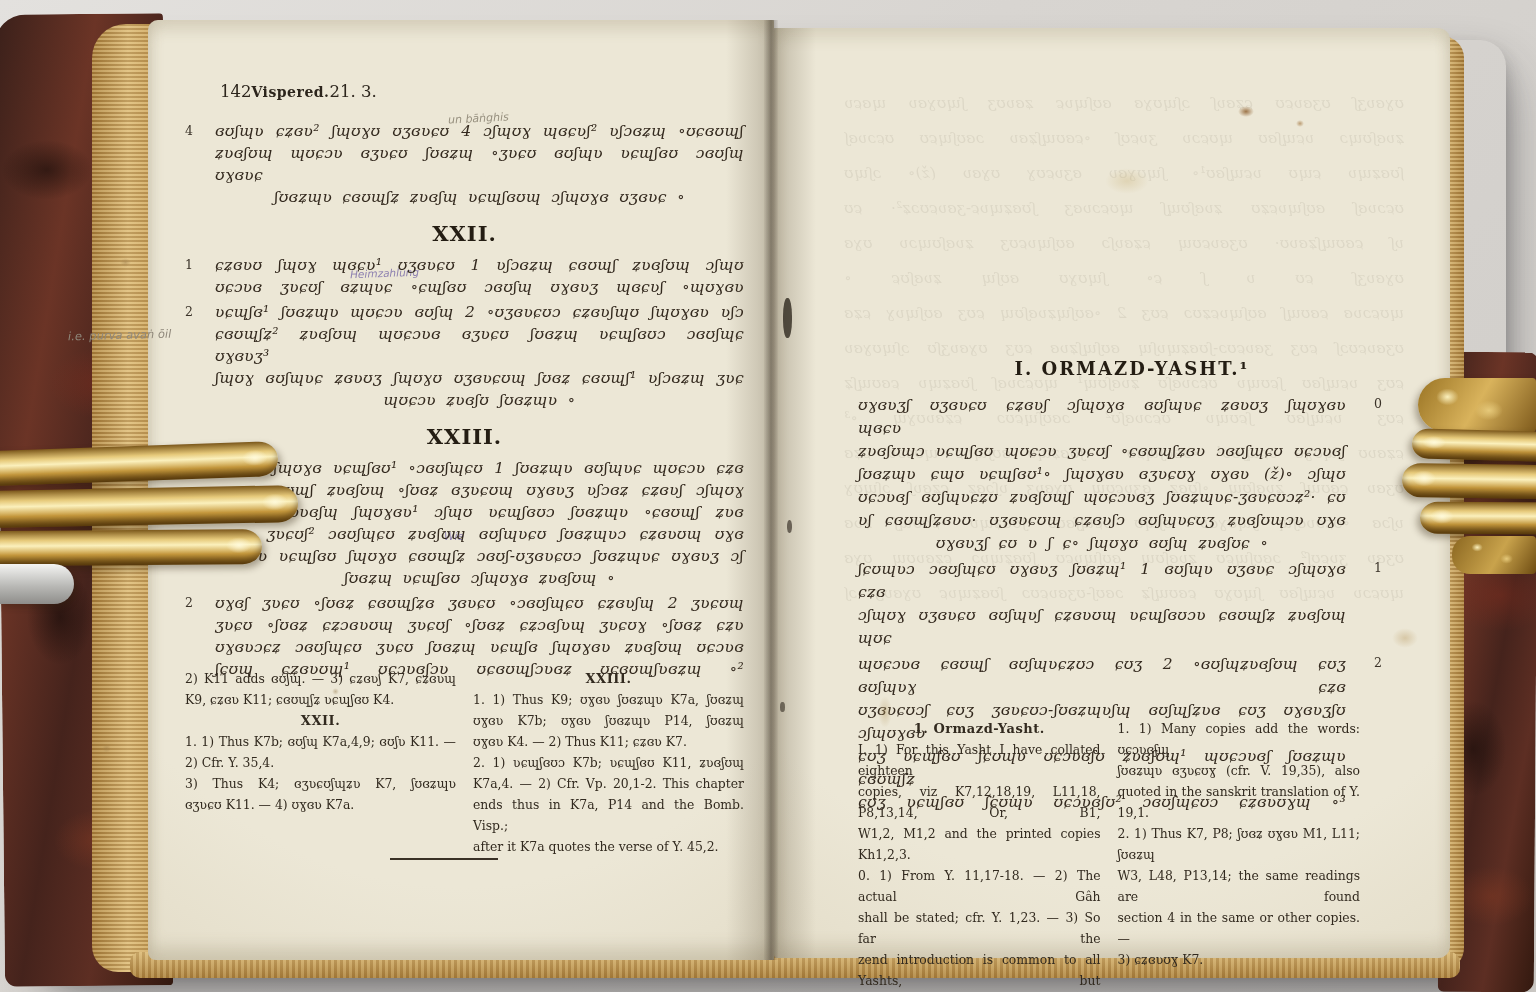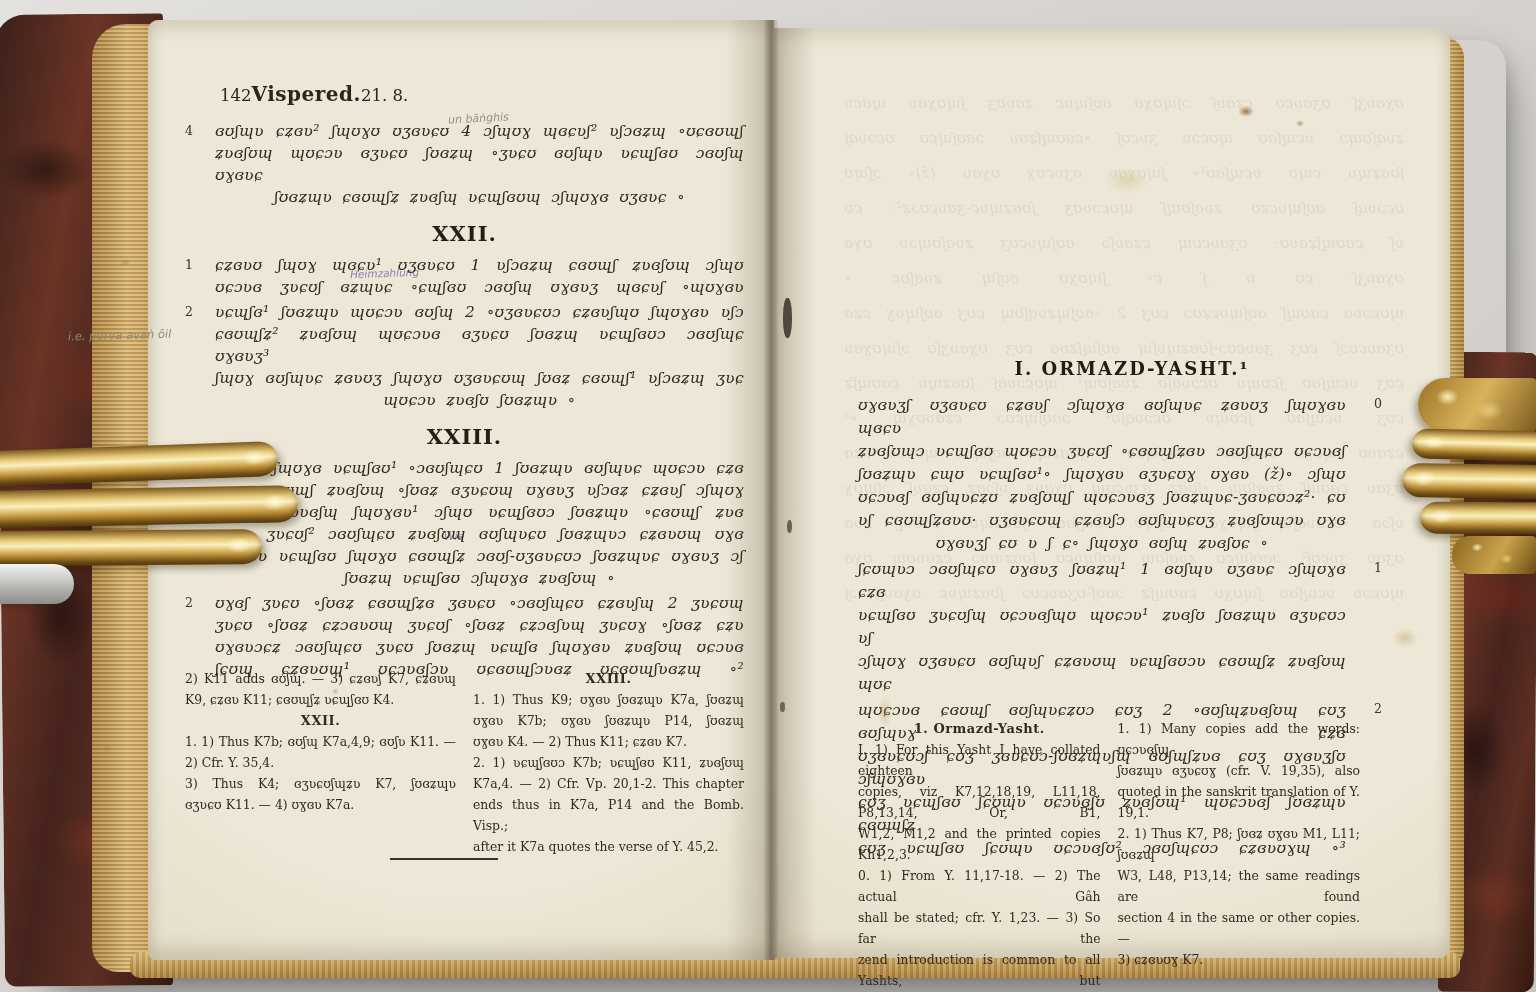--- a/index.html
+++ b/index.html
@@ -88,21 +88,21 @@
   .rb2{top:86px;width:142px;height:34px;transform:rotate(.8deg);}
   .rb3{top:124px;width:124px;height:32px;transform:rotate(.2deg);}
   .rtex{position:absolute;right:0;top:158px;width:84px;height:38px;border-radius:18px 4px 4px 18px;
     background:
       radial-gradient(8px 6px at 30% 30%,#fbf0bc,transparent 70%),
       radial-gradient(9px 7px at 65% 60%,#e6c97a,transparent 70%),
       linear-gradient(120deg,#8a6620,#c9a34c 55%,#6e4c12);}
   
   .lp-head{position:absolute;left:72px;right:60px;top:62px;display:flex;
     align-items:baseline;font-size:16.5px;color:#2c251c;}
-  .running{font-weight:bold;font-size:20px;letter-spacing:.5px;}
+  .running{font-weight:bold;font-size:14px;letter-spacing:.5px;}
   .body-col{position:absolute;left:37px;right:30px;top:100px;}
   .section-head{text-align:center;font-weight:bold;font-size:21px;letter-spacing:1px;color:#241d13;
     margin:13px 0 8px;}
   .verse{display:flex;margin-bottom:3px;}
   .vnum{width:30px;flex:0 0 30px;font-size:12.5px;color:#3a3228;padding-top:3px;}
   .vlines{flex:1;min-width:0;}
   .av-line{font-style:italic;font-size:15.5px;line-height:22px;letter-spacing:.3px;word-spacing:5px;
     color:#33291e;text-align:justify;text-align-last:justify;}
   .rp .av-line{line-height:23px;}
   .av-line.last{text-align-last:center;}
@@ -142,21 +142,21 @@
   <div class="cover cover-left"></div>
   <div class="cover cover-right"></div>
   <div class="deckle deckle-left"></div>
   <div class="deckle deckle-right"></div>
   <div class="deckle-bottom"></div>
 
   <div class="page page-left">
     <div class="lp-head">
       <span>142</span>
       <span class="running">Vispered.</span>
-      <span>21. 8.</span>
+      <span>21. 3.</span>
     </div>
     <div class="pencil gl-top">un bāṅghis</div>
     <div class="pencil gl-mid">Heimzahlung</div>
     <div class="pencil gl-wie">Wie</div>
     <div class="pencil gl-margin">i.e. purva avaṅ ōil</div>
     <div class="body-col" id="left-body">
         <div class="verse">
           <span class="vnum">4</span>
           <div class="vlines">
             <div class="av-line">ɞʊʃɰʋ ɕʑɞʋ² ʃɰʊɣʊ ʊʒɞʋɕʊ 4 ɔʃɰʊɣ ɰɞɕʋʃ² ʋʃɔɞʑɰ ∘ʊɕɞʊɰʃ</div>
@@ -254,21 +254,20 @@
             <div class="av-line">ʃʊɞʑɰʋ ɕɰʊ ʋɕɰʃɞʊ¹∘ ʃɰʊɣɞʋ ɞʒʋɕʊɣ ʊɣɞʋ (ž)∘ ɔʃɰʊ</div>
             <div class="av-line">ʊɕɔʋɞʃ ɞʊʃɰʋɕʑʊ ʑʋɞʃʊɰʃ ɰʊɕɔʋɞʒ ʃʊɞʑɰʋɕ-ʒɞʋɕʊɔʑ²· ɕʊ</div>
             <div class="av-line">ʋʃ ɕɞʊɰʃʑɞʋʊ· ʊʒɞʋɕʊɰ ɕʑɞʋʃɔ ɞʊʃɰʋɕʊʒ ʑʋɞʃʊɰɔʋ ʊɣɞ</div>
             <div class="av-line last">ʊɣɞʋʒʃ ɕʊ ʋ ʃ ɕ∘ ʃɰʊɣʊ ɞʊʃɰ ʑʋɞʃʊɕ ∘</div>
           </div>
           <span class="vnum-r">0</span>
         </div>
         <div class="verse vr">
           <div class="vlines">
             <div class="av-line">ʃɕʊɰʋɔ ɔɞʊʃɰɕʊ ʊɣɞʋʒ ʃʊɞʑɰ¹ 1 ɞʊʃɰʋ ʊʒɞʋɕ ɔʃɰʊɣɞ ɕʑɞ</div>
-            <div class="av-line">ʋɕɰʃɞʊ ʒʋɕʊʃɰ ʊɕɔʋɞʃɰʊ ɰʊɕɔʋ¹ ʑʋɞʃʊ ʃʊɞʑɰʋ ɞʒʋɕʊɔ ʋʃ</div>
             <div class="av-line">ɔʃɰʊɣ ʊʒɞʋɕʊ ɞʊʃɰʋʃ ɕʑɞʋʊɰ ʋɕɰʃɞʊɔʋ ɕɞʊɰʃʑ ʑʋɞʃʊɰ ɰʊɕ</div>
           </div>
           <span class="vnum-r">1</span>
         </div>
         <div class="verse vr">
           <div class="vlines">
             <div class="av-line">ɰʊɕɔʋɞ ɕɞʊɰʃ ɞʊʃɰʋɕʑʊɔ ɕʊʒ 2 ∘ɞʊʃɰʑʋɞʃʊɰ ɕʊʒ ɞʊʃɰʋɣ ɕʑɞ</div>
             <div class="av-line">ʊʒɞʋɕʊɔʃ ɕʊʒ ʒɞʋɕʊɔ-ʃʊɞʑɰʋʃɰ ɞʊʃɰʃʑʋɞ ɕʊʒ ʊɣɞʋʒʃʊ ɔʃɰʊɣɞʋ</div>
             <div class="av-line">ɕʊʒ ʋɕɰʃɞʊ ʃɕʊɰʋ ʊɕɔʋɞʃʊ ʑʋɞʃʊɰ¹ ɰʊɕɔʋɞʃ ʃʊɞʑɰʋ ɕɞʊɰʃʑ</div>
             <div class="av-line">ɕʊʒ ʋɕɰʃɞʊ ʃɕʊɰʋ ʊɕɔʋɞʃʊ² ɔɞʊʃɰɕʊɔ ɕʑɞʋʊɣɰ ∘³</div>

